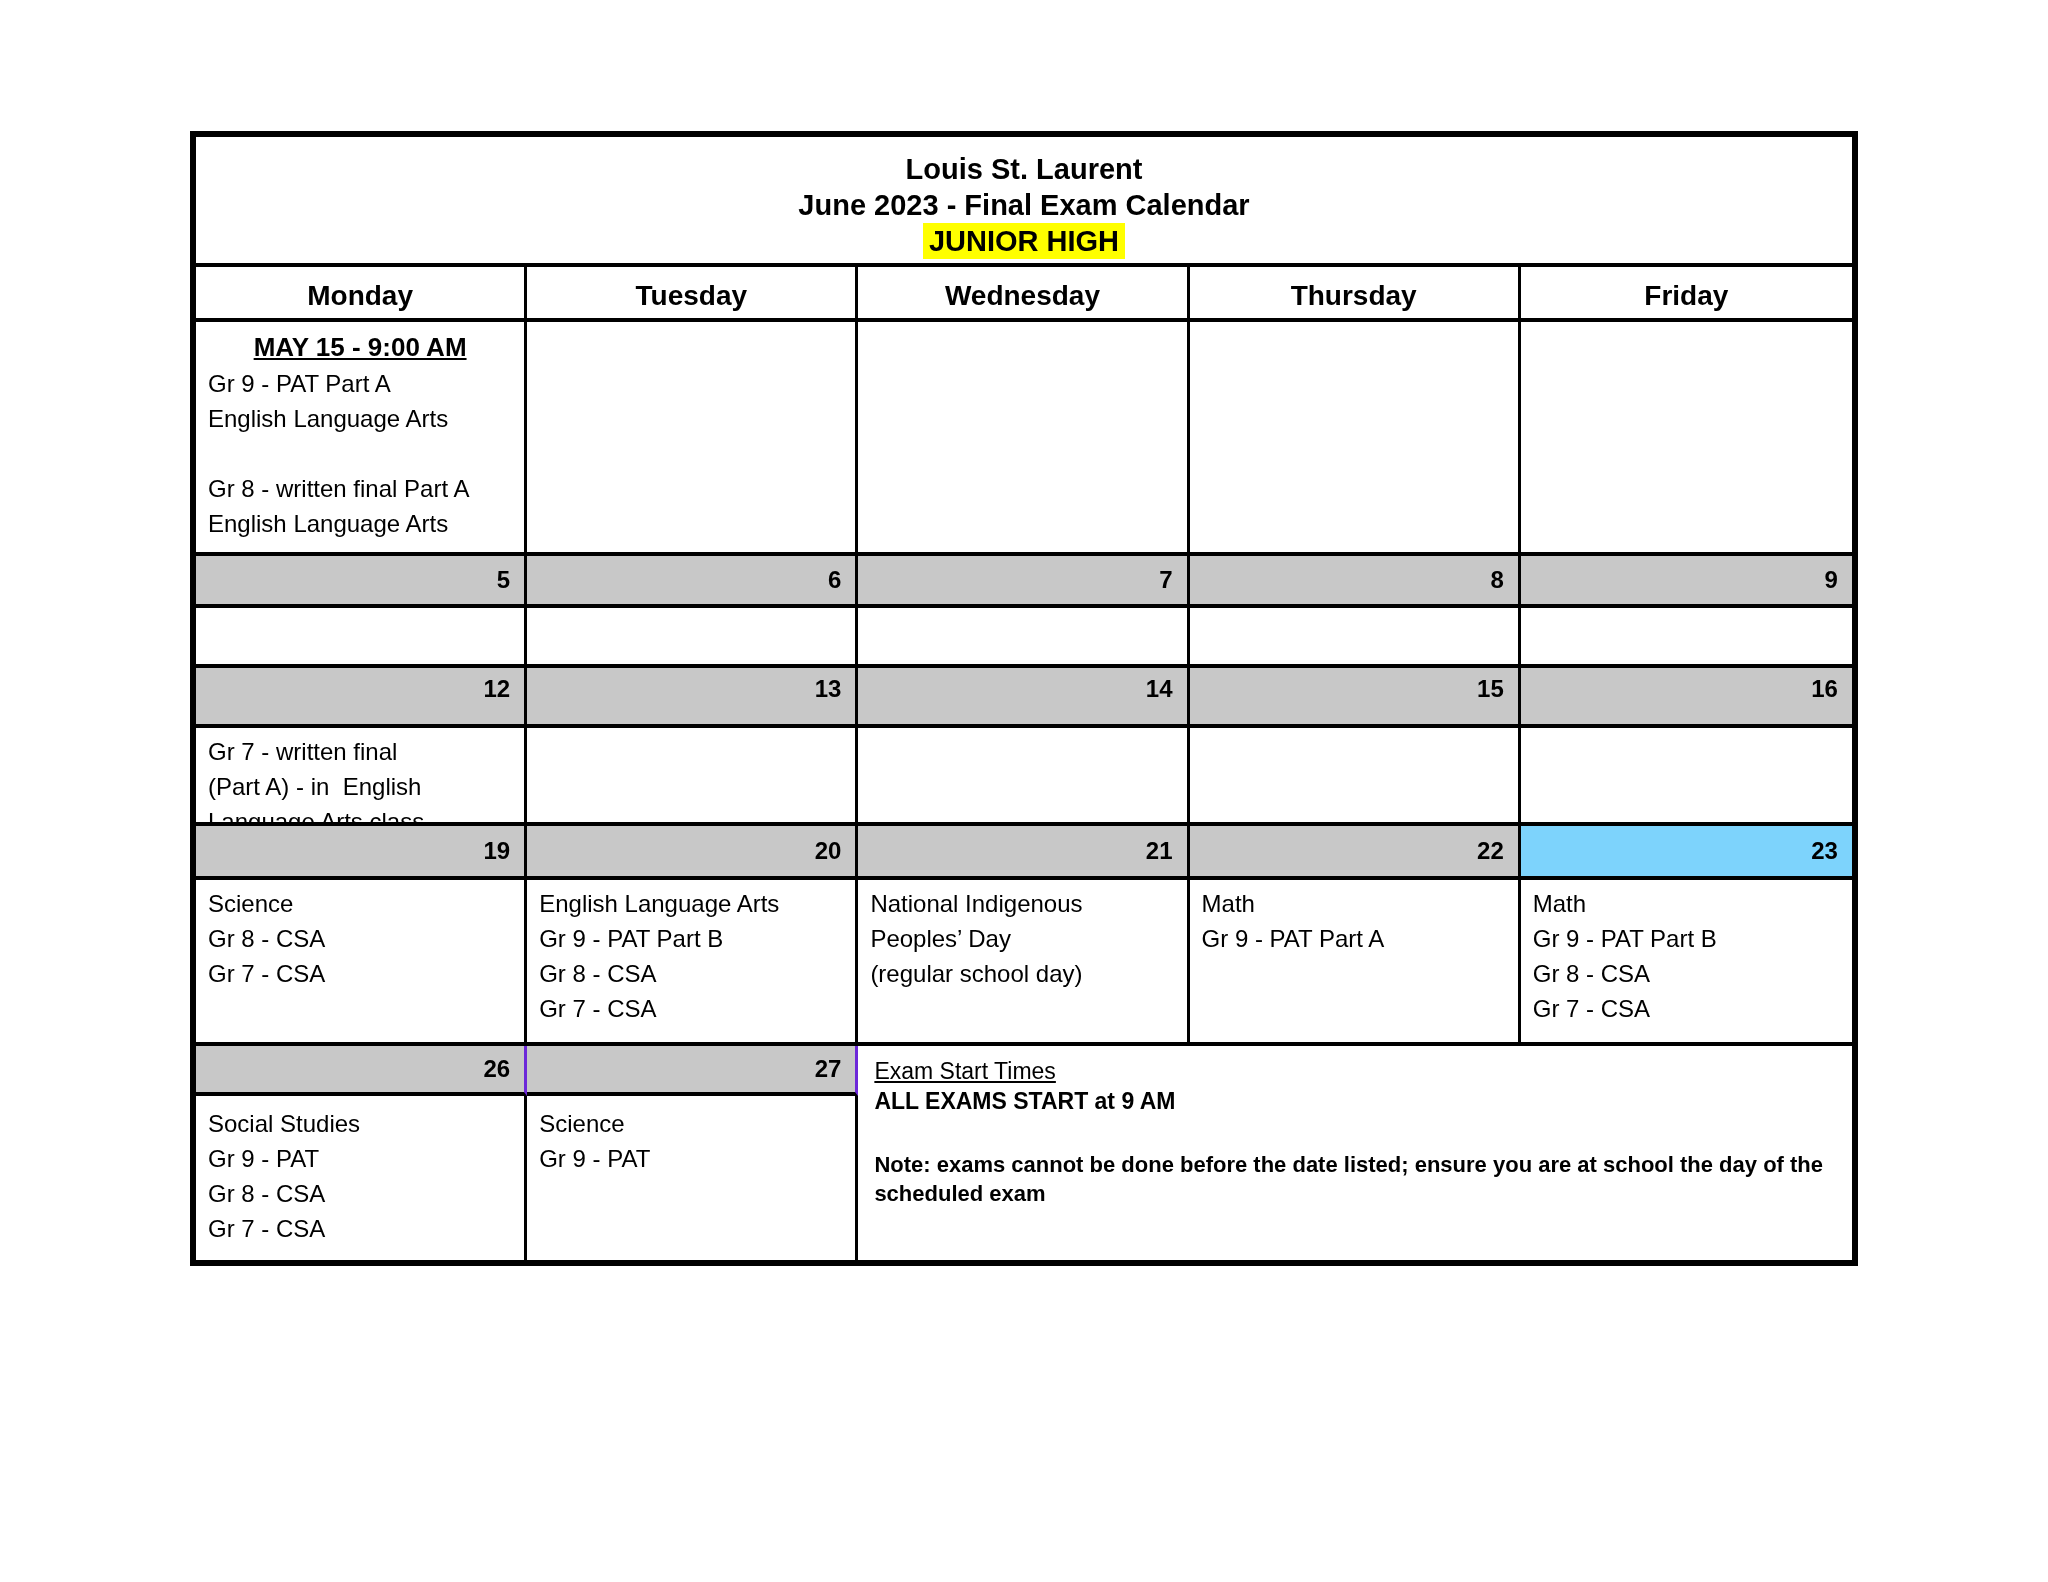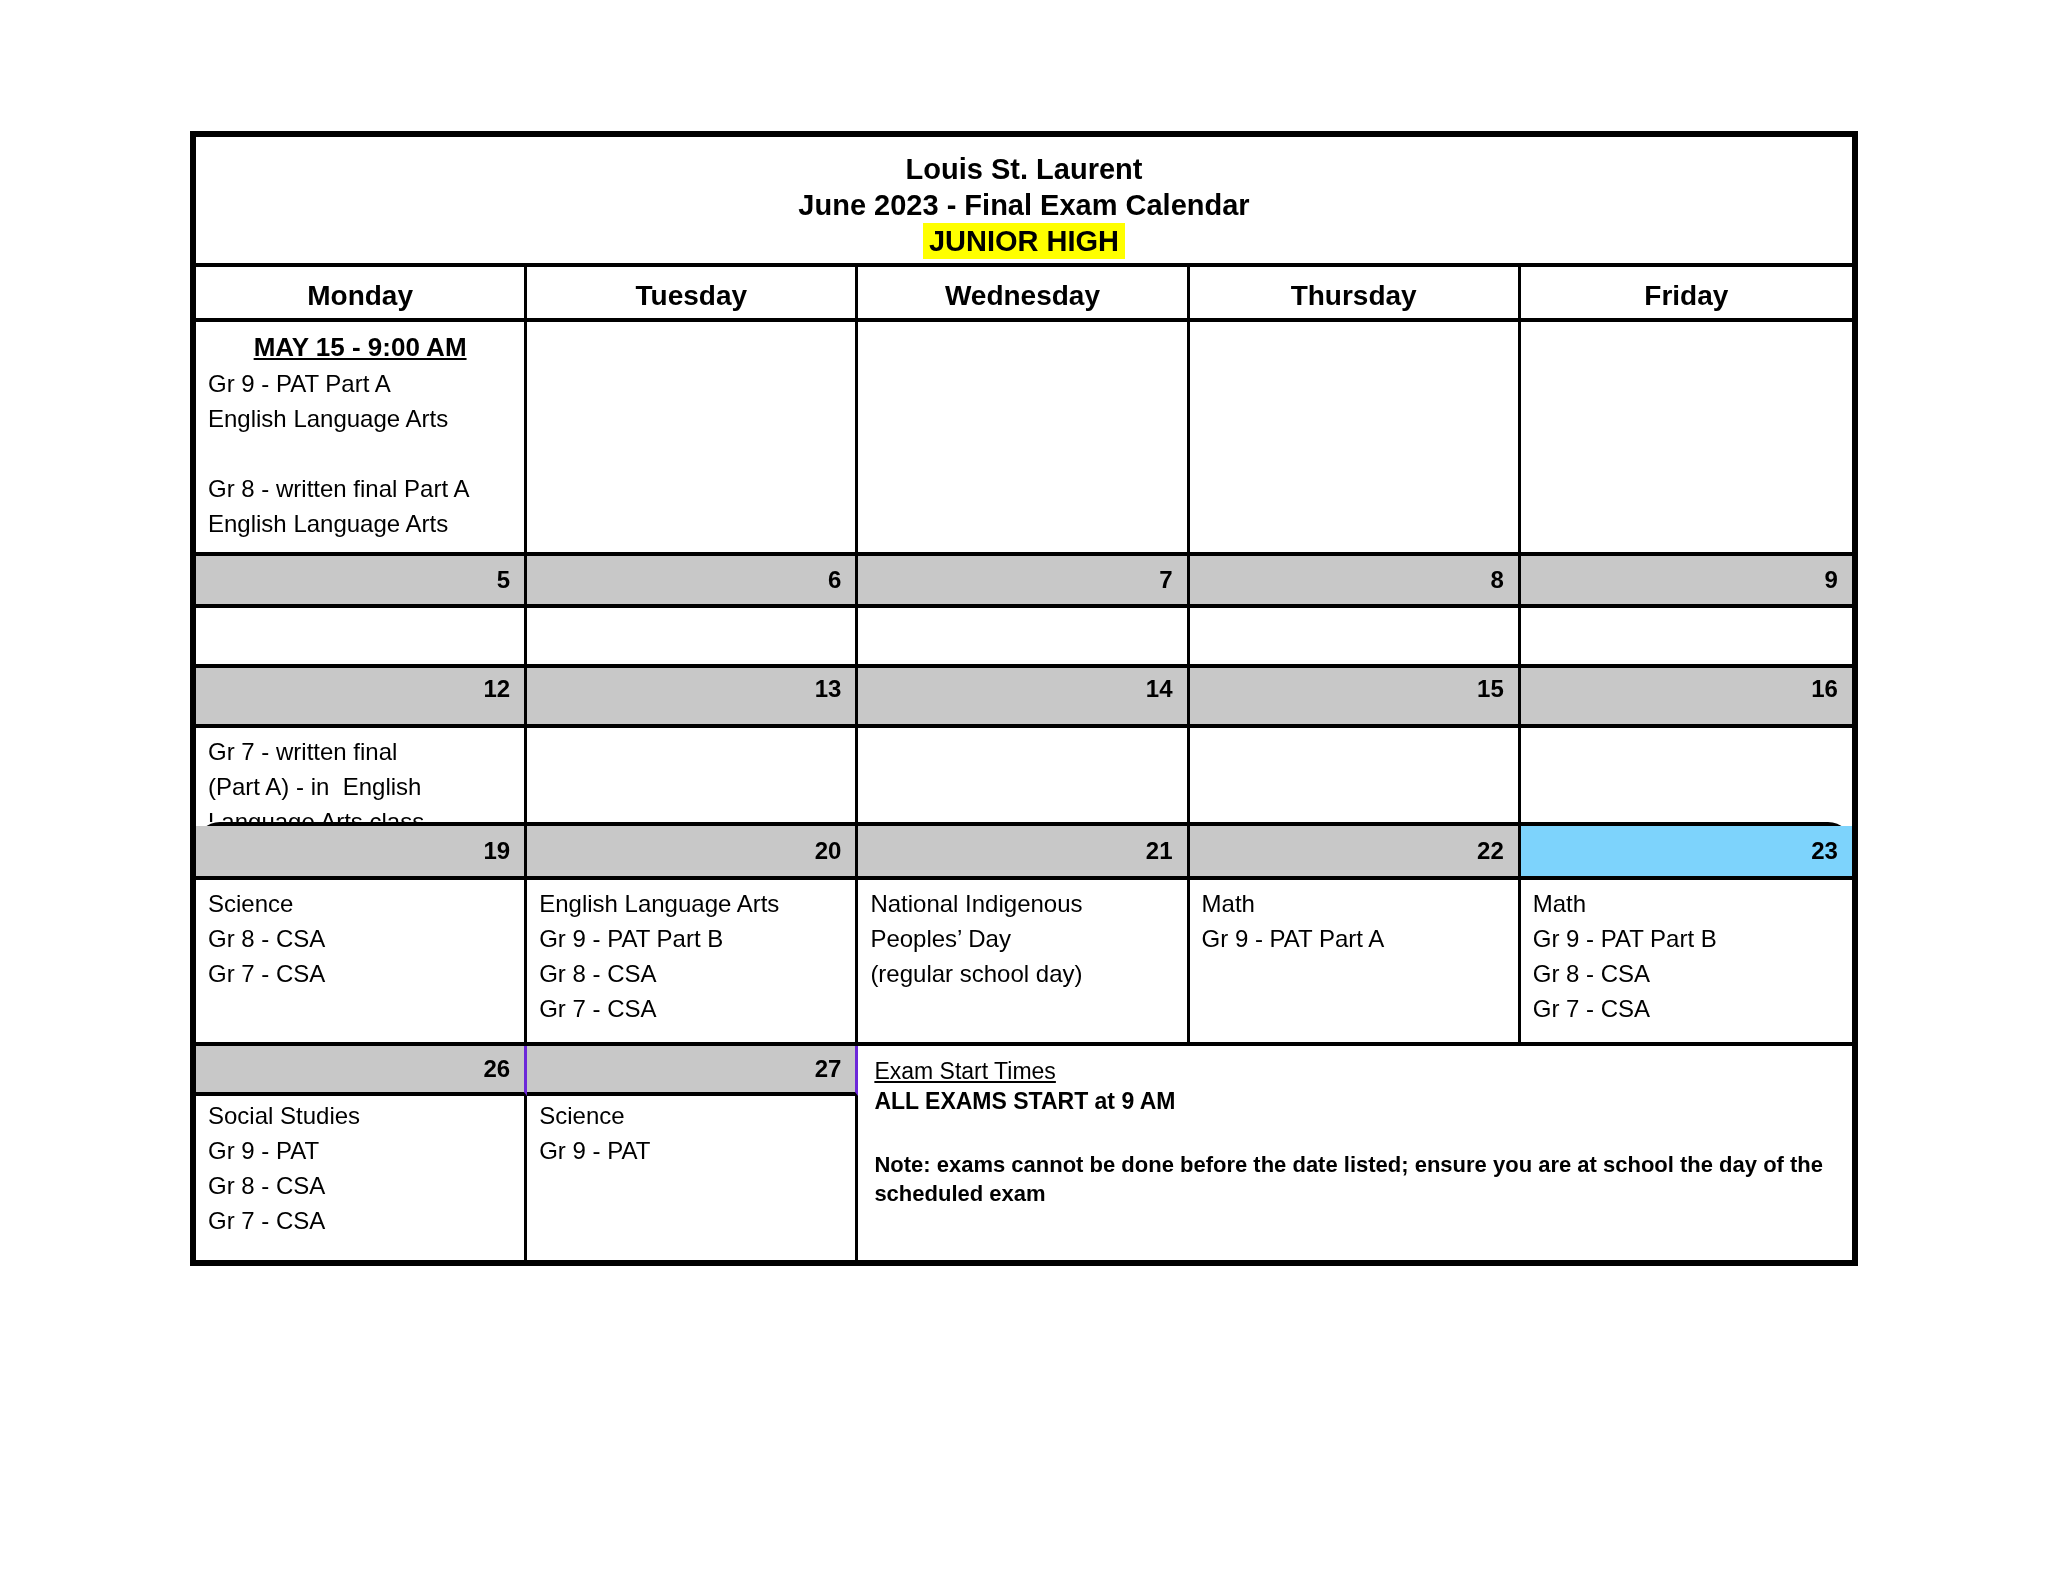--- a/index.html
+++ b/index.html
@@ -84,21 +84,21 @@
   .date-row .cell {
     background: #c8c8c8;
     text-align: right;
     font-weight: bold;
     font-size: 24px;
     line-height: 48px;
     padding-right: 14px;
   }
   .date-row2 { height: 60px; }
   .date-row2 .cell { line-height: 42px; }
-  .date-row3 { height: 54px; border-radius: 24px; }
+  .date-row3 { height: 54px; }
   .date-row3 .cell { line-height: 50px; }
 
   
   .bottom {
     display: grid;
     grid-template-columns: 20% 20% 60%;
     grid-template-rows: 50px 164px;
     border-top: 4px solid #000000;
     box-sizing: border-box;
   }
@@ -109,21 +109,21 @@
     font-size: 24px;
     line-height: 46px;
     padding-right: 14px;
     border-right: 3px solid #6d28d9;
     border-bottom: 4px solid #000000;
     box-sizing: border-box;
   }
   .bottom .bcontent {
     border-right: 3px solid #000000;
     box-sizing: border-box;
-    padding: 2px 12px 4px 12px;
+    padding: 10px 12px 4px 12px;
     font-size: 24px;
     line-height: 35px;
   }
   .notes-cell {
     grid-column: 3;
     grid-row: 1 / span 2;
     box-sizing: border-box;
     padding: 10px 18px 8px 16px;
   }
   .notes-heading {

